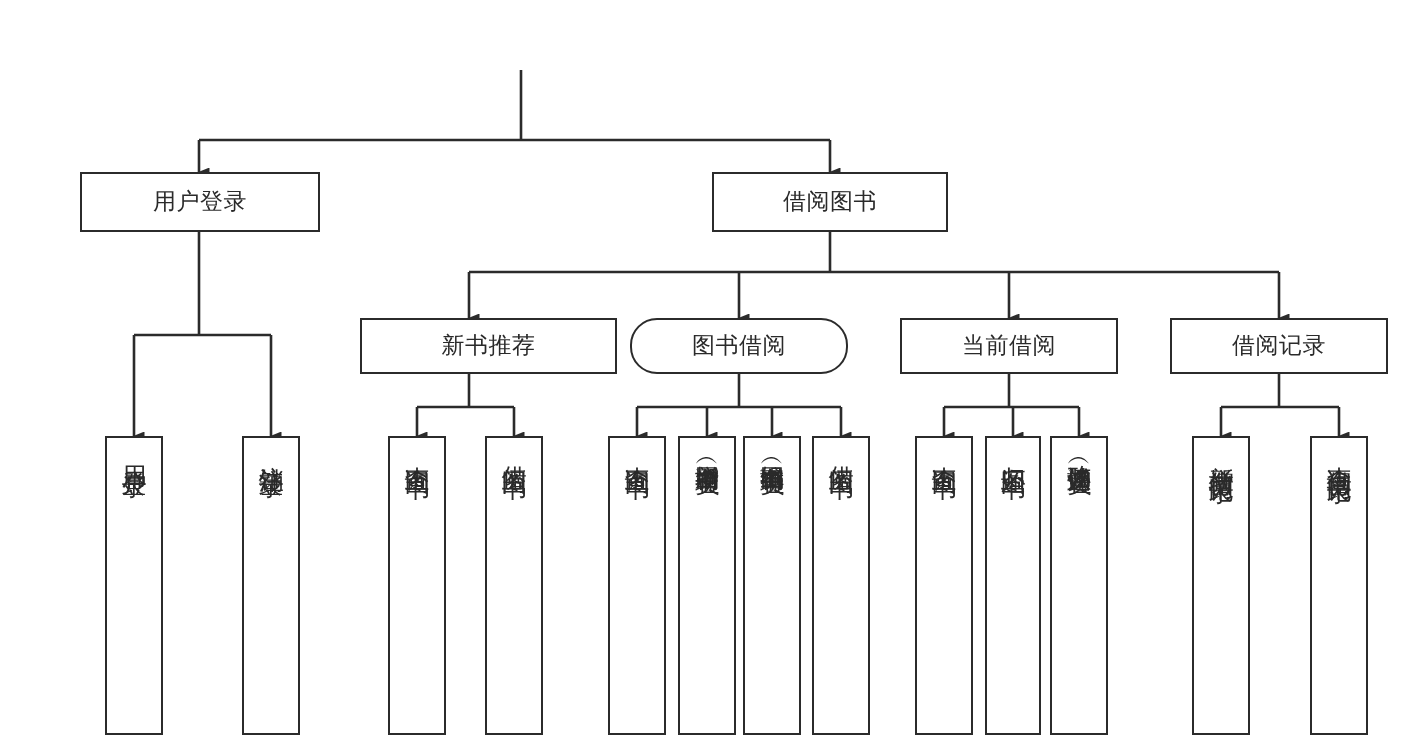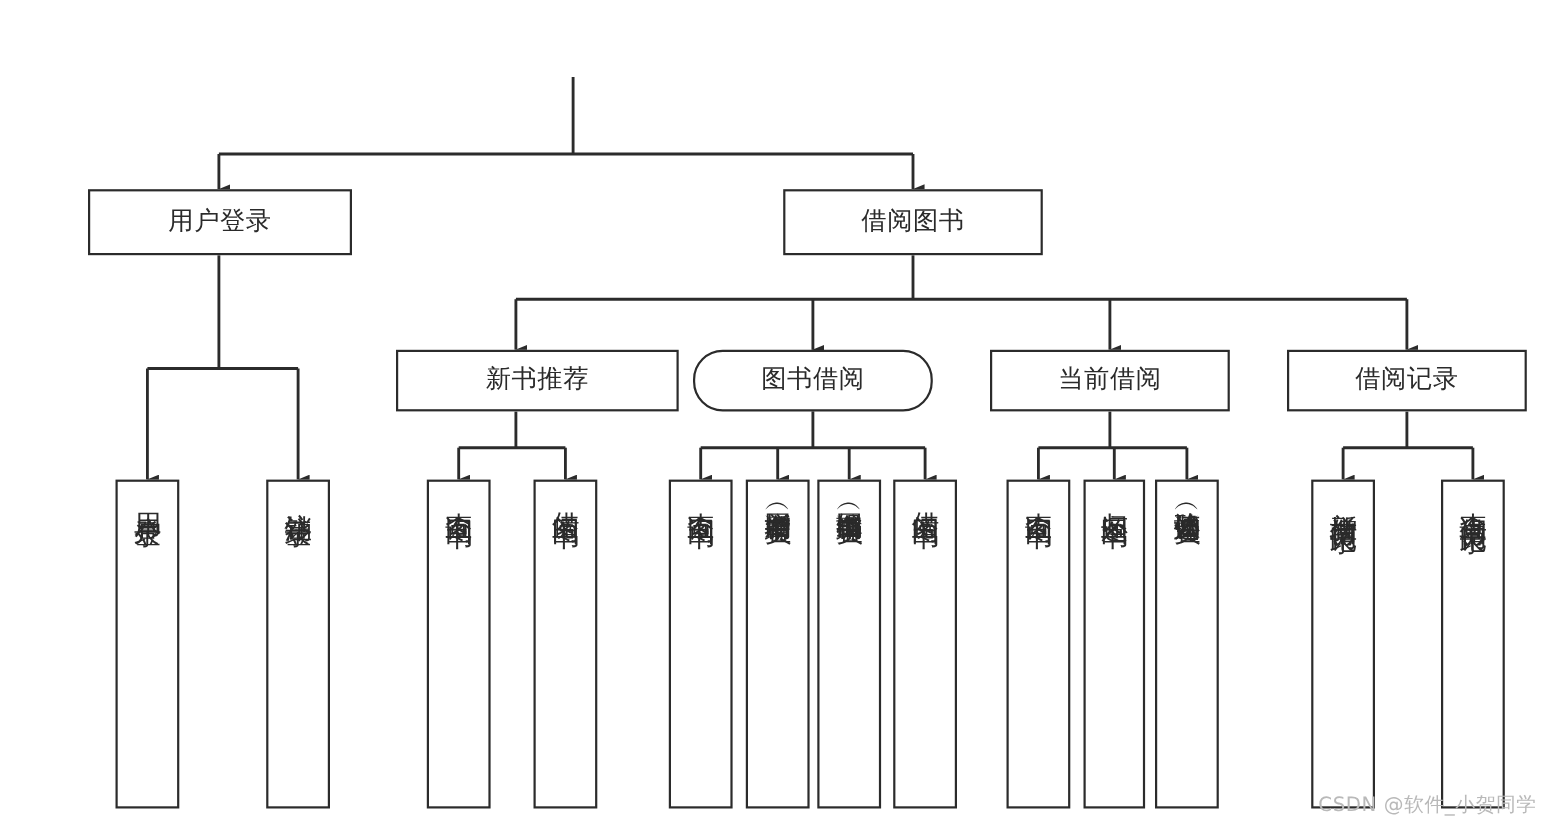--- a/index.html
+++ b/index.html
@@ -182,15 +182,14 @@
   <div class="node-box node-vert" style="left:1050px; top:436px; width:58px; height:299px;">
     <span class="node-label label-v tight">确认归还（管理员）</span>
   </div>
   <div class="node-box node-vert" style="left:1192px; top:436px; width:58px; height:299px;">
     <span class="node-label label-v">新增借阅记录</span>
   </div>
   <div class="node-box node-vert" style="left:1310px; top:436px; width:58px; height:299px;">
     <span class="node-label label-v">查询借阅记录</span>
   </div>
 
-  <div class="watermark">CSDN @软件_小贺同学</div>
 
 </div>
 
 </body></html>

